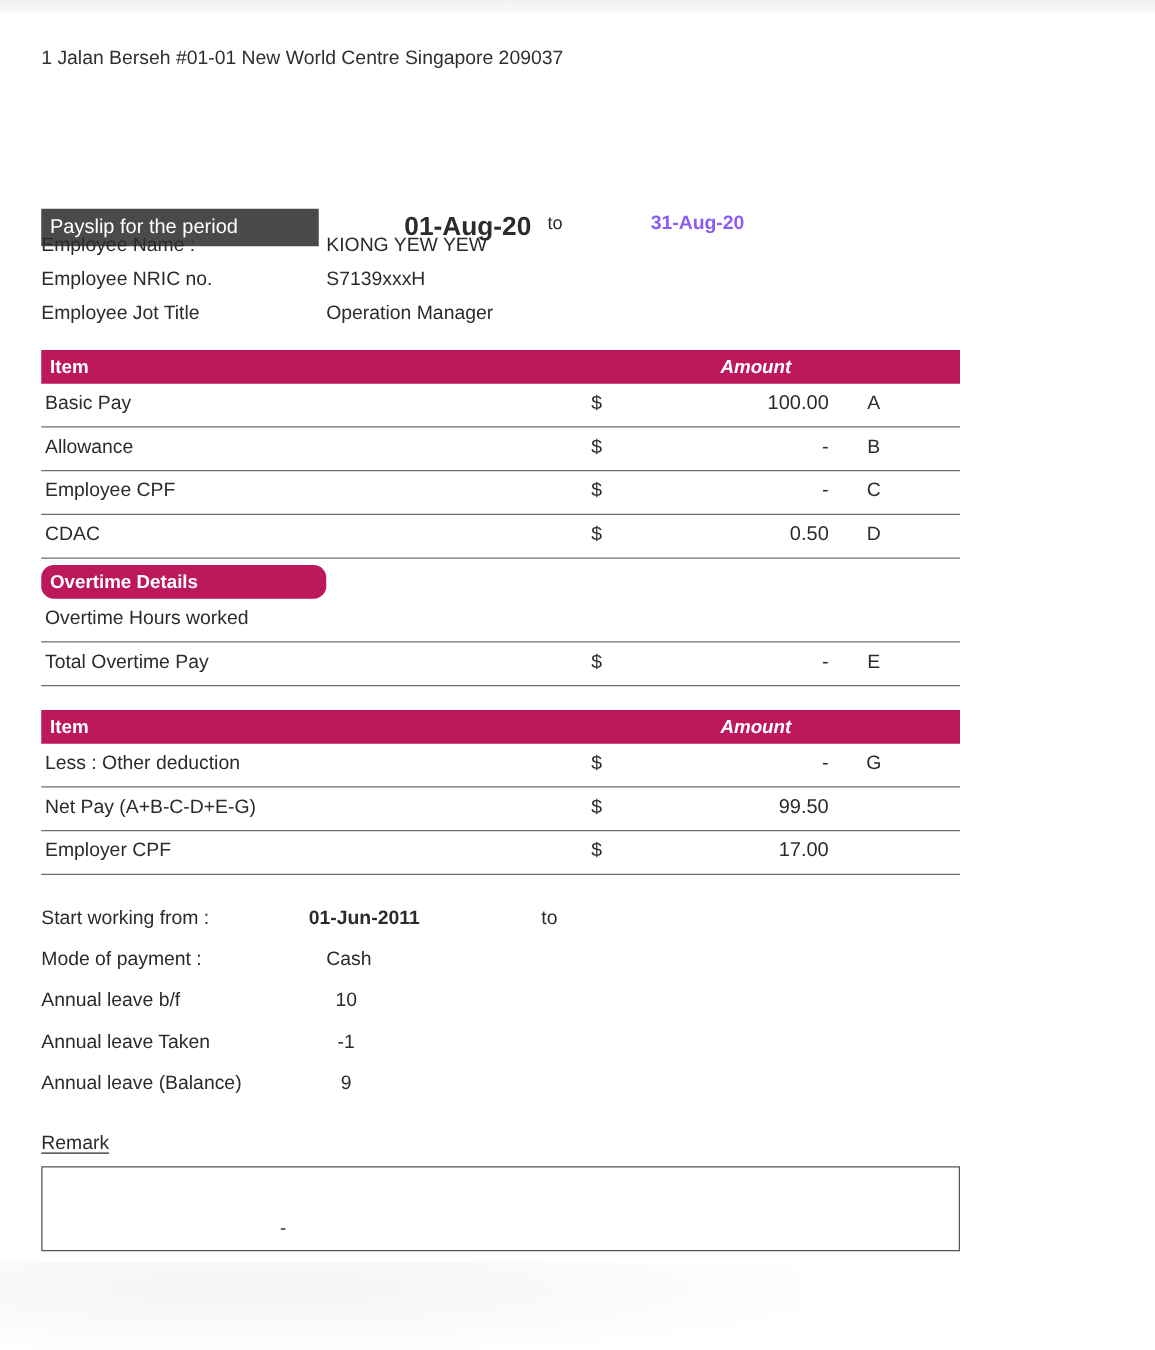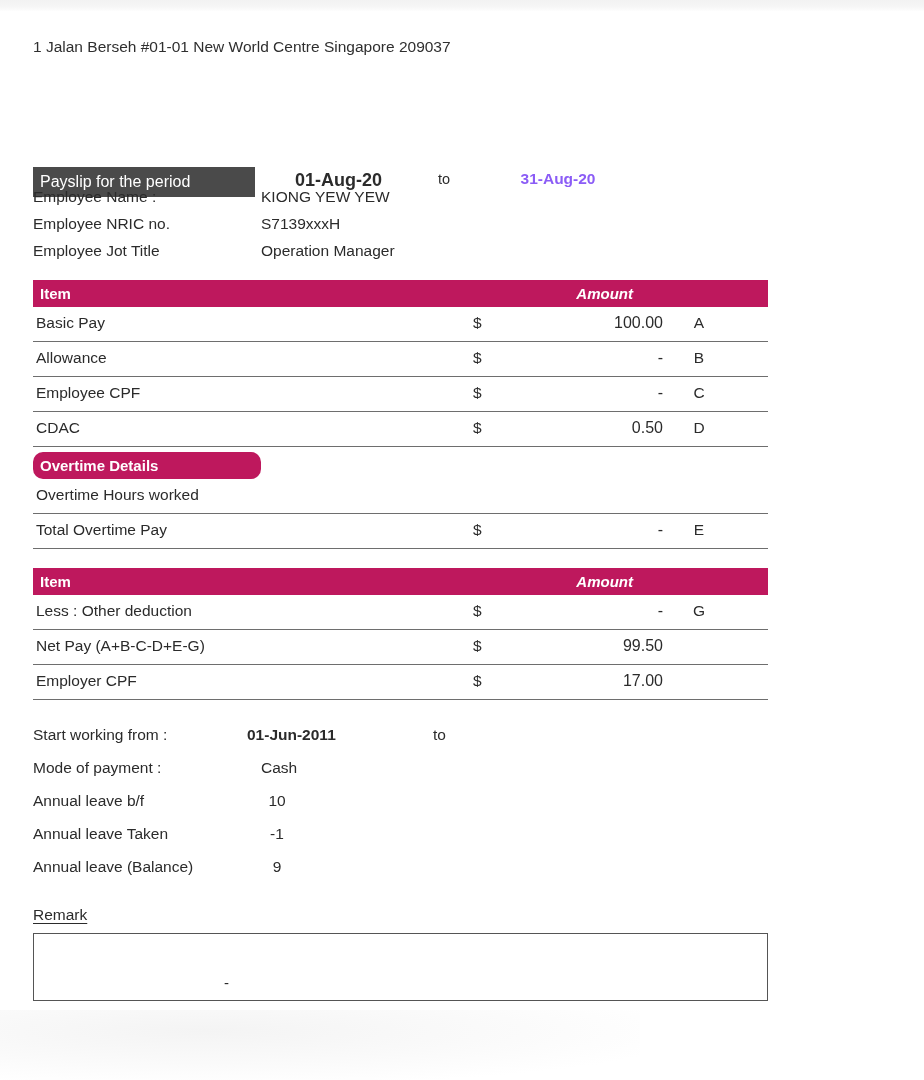--- a/index.html
+++ b/index.html
@@ -87,22 +87,22 @@
     line-height: 30px;
     padding-left: 7px;
     box-sizing: border-box;
     white-space: nowrap;
   }
   .period-from {
     position: absolute;
     left: 262px;
     top: 3px;
     width: 130px;
-    text-align: left;
-    font-size: 18px;
+    text-align: right;
+    font-size: 21px;
     font-weight: bold;
     color: #2b2b2b;
   }
   .period-to-label {
     position: absolute;
     left: 405px;
     top: 4px;
     font-size: 14.5px;
     color: #2b2b2b;
   }

